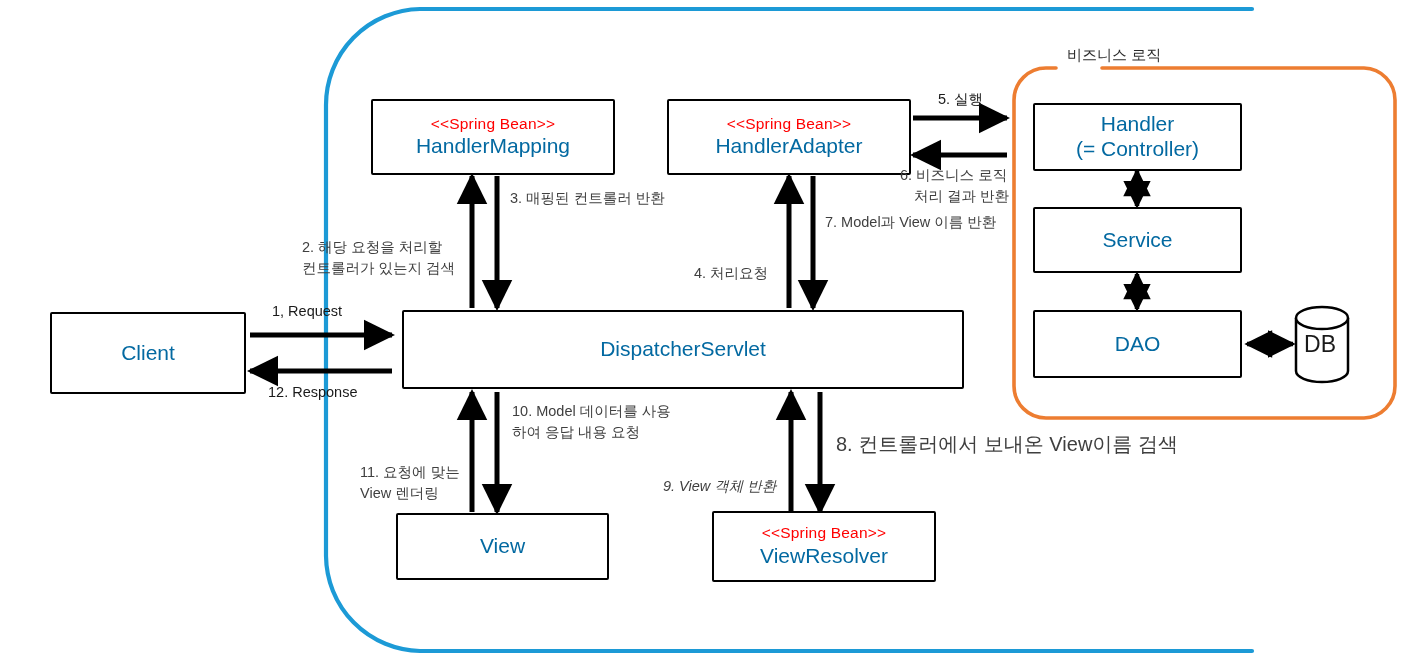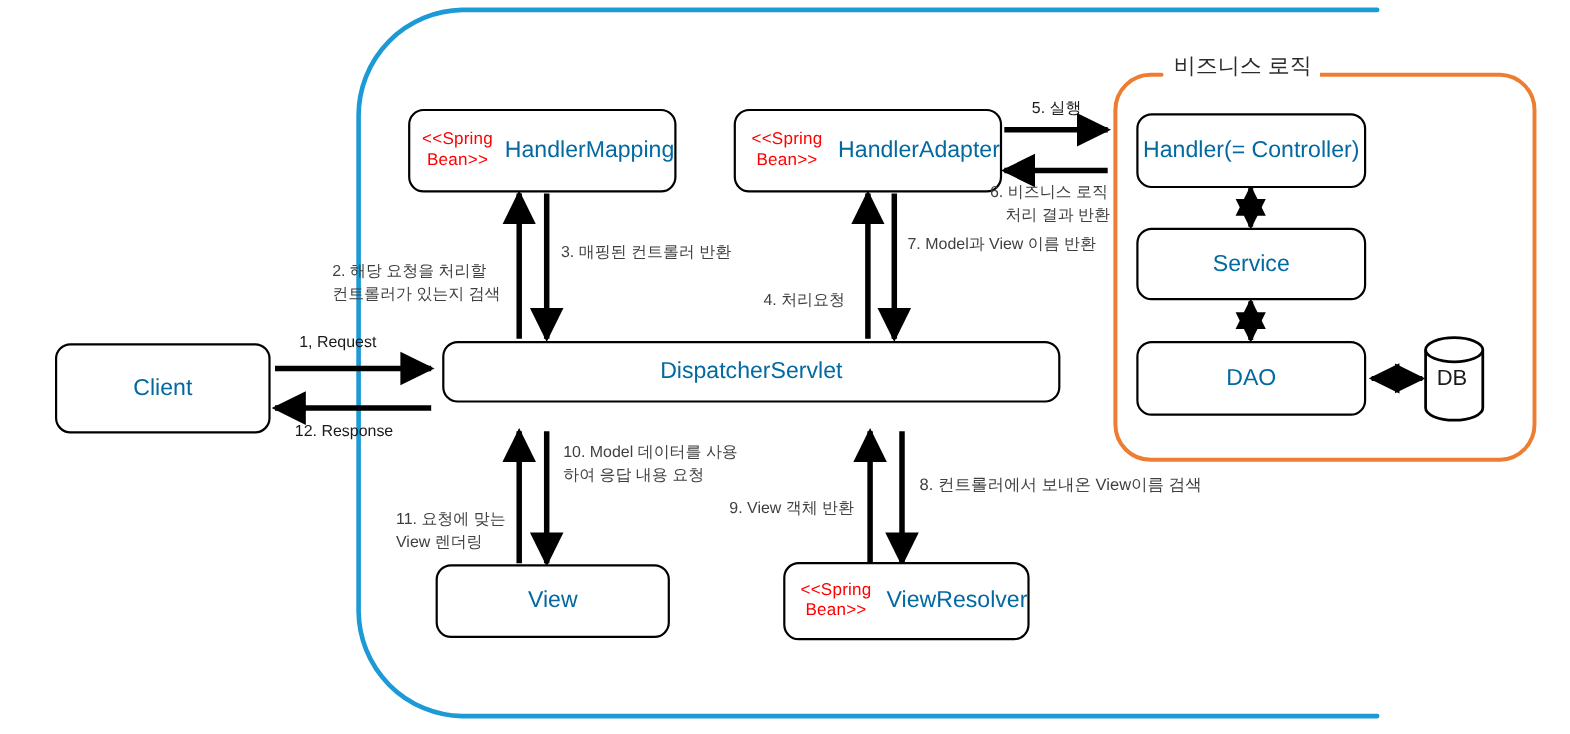--- a/index.html
+++ b/index.html
@@ -22,24 +22,24 @@
     left: 0;
     top: 0;
     width: 1427px;
     height: 667px;
   }
   
   .node {
     position: absolute;
     box-sizing: border-box;
     border: 2.5px solid #000000;
-    border-radius: 14px;
+    border-radius: 2px;
     background: #ffffff;
     display: flex;
-    flex-direction: row;
+    flex-direction: column;
     align-items: center;
     justify-content: center;
     text-align: center;
     color: #111111;
     line-height: 1.18;
   }
   .node .title {
     font-size: 21px;
     color: #0369a1;
   }
@@ -59,26 +59,26 @@
     font-size: 14.5px;
     color: #3f3f3f;
     line-height: 1.33;
     white-space: pre;
     text-align: right;
   }
   .lbl.dark {
     color: #1a1a1a;
   }
   .lbl.small {
-    font-size: 15px;
+    font-size: 20px;
   }
   
   .container-label {
     position: absolute;
-    font-size: 20px;
+    font-size: 15px;
     color: #2b2b2b;
     background: #ffffff;
     padding: 0 7px;
     white-space: nowrap;
   }
 </style>
 </head>
 <body>
 
 <div id="canvas">
@@ -138,21 +138,21 @@
   <div class="node" style="left:371px; top:99px; width:244px; height:76px;">
     <div class="stereo">&lt;&lt;Spring Bean&gt;&gt;</div>
     <div class="title">HandlerMapping</div>
   </div>
 
   <div class="node" style="left:667px; top:99px; width:244px; height:76px;">
     <div class="stereo">&lt;&lt;Spring Bean&gt;&gt;</div>
     <div class="title">HandlerAdapter</div>
   </div>
 
-  <div class="node" style="left:402px; top:310px; width:562px; height:56px;">
+  <div class="node" style="left:402px; top:310px; width:562px; height:79px;">
     <div class="title">DispatcherServlet</div>
   </div>
 
   <div class="node" style="left:396px; top:513px; width:213px; height:67px;">
     <div class="title">View</div>
   </div>
 
   <div class="node" style="left:712px; top:511px; width:224px; height:71px;">
     <div class="stereo">&lt;&lt;Spring Bean&gt;&gt;</div>
     <div class="title">ViewResolver</div>
@@ -166,43 +166,43 @@
   <div class="node" style="left:1033px; top:207px; width:209px; height:66px;">
     <div class="title">Service</div>
   </div>
 
   <div class="node" style="left:1033px; top:310px; width:209px; height:68px;">
     <div class="title">DAO</div>
   </div>
 
   <div style="position:absolute; left:1296px; top:331px; width:48px; height:26px;
               display:flex; align-items:center; justify-content:center;
-              font-size:20px; color:#1a1a1a;">DB</div>
+              font-size:23px; color:#1a1a1a;">DB</div>
 
   <div class="lbl dark" style="left:272px; top:302px;">1, Request</div>
 
   <div class="lbl dark" style="left:268px; top:383px;">12. Response</div>
 
   <div class="lbl" style="left:302px; top:238px;">2. 해당 요청을 처리할</div>
   <div class="lbl" style="left:302px; top:259px;">컨트롤러가 있는지 검색</div>
 
-  <div class="lbl" style="left:510px; top:189px;margin-top:32px;">3. 매핑된 컨트롤러 반환</div>
+  <div class="lbl" style="left:510px; top:189px;">3. 매핑된 컨트롤러 반환</div>
 
   <div class="lbl" style="left:694px; top:264px;">4. 처리요청</div>
 
   <div class="lbl dark" style="left:938px; top:90px;">5. 실행</div>
 
   <div class="lbl" style="left:900px; top:166px;">6. 비즈니스 로직</div>
   <div class="lbl" style="left:914px; top:187px;">처리 결과 반환</div>
 
   <div class="lbl" style="left:825px; top:213px;">7. Model과 View 이름 반환</div>
 
   <div class="lbl small" style="left:836px; top:431px;">8. 컨트롤러에서 보내온 View이름 검색</div>
 
-  <div class="lbl" style="left:663px; top:453px;">9. View 객체 반환</div>
+  <div class="lbl" style="left:663px; top:477px;font-style:italic;">9. View 객체 반환</div>
 
   <div class="lbl" style="left:512px; top:402px;">10. Model 데이터를 사용</div>
   <div class="lbl" style="left:512px; top:423px;">하여 응답 내용 요청</div>
 
   <div class="lbl" style="left:360px; top:463px;">11. 요청에 맞는</div>
   <div class="lbl" style="left:360px; top:484px;">View 렌더링</div>
 
 </div>
 
 </body></html>

